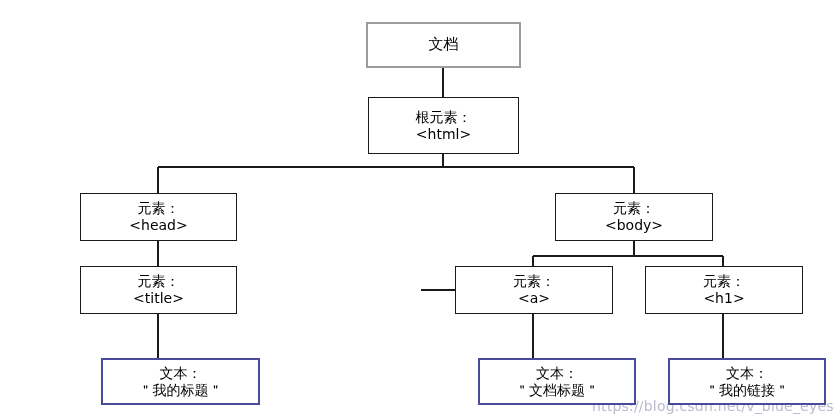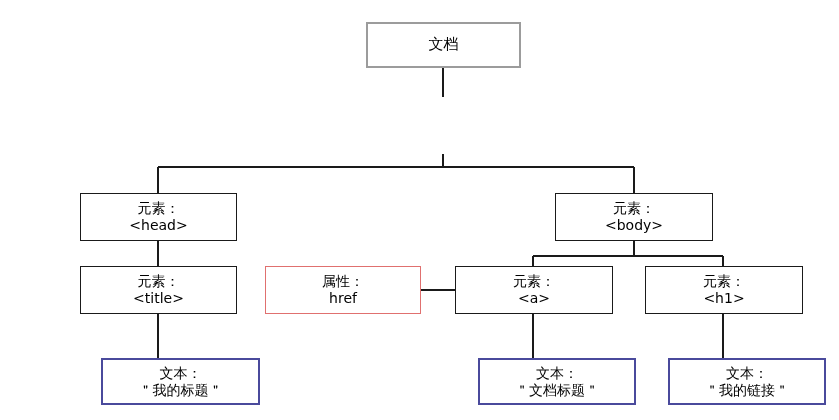--- a/index.html
+++ b/index.html
@@ -116,40 +116,40 @@
       <line x1="533" y1="314" x2="533" y2="358"></line>
 
       <line x1="723" y1="314" x2="723" y2="358"></line>
     </g>
   </svg>
 
   <div class="node document n-document">
     <span class="ln">文档</span>
   </div>
 
+  <div class="node element n-html">
+    <span class="ln">根元素：</span>
+    <span class="ln">&lt;html&gt;</span>
+  </div>
 
   <div class="node element n-head">
     <span class="ln">元素：</span>
     <span class="ln">&lt;head&gt;</span>
   </div>
 
   <div class="node element n-body">
     <span class="ln">元素：</span>
     <span class="ln">&lt;body&gt;</span>
   </div>
 
   <div class="node element n-title">
     <span class="ln">元素：</span>
     <span class="ln">&lt;title&gt;</span>
   </div>
 
-  <div class="node attribute n-href">
-    <span class="ln">属性：</span>
-    <span class="ln">href</span>
-  </div>
 
   <div class="node element n-a">
     <span class="ln">元素：</span>
     <span class="ln">&lt;a&gt;</span>
   </div>
 
   <div class="node element n-h1">
     <span class="ln">元素：</span>
     <span class="ln">&lt;h1&gt;</span>
   </div>
@@ -162,14 +162,15 @@
   <div class="node textnode n-text-link">
     <span class="ln">文本：</span>
     <span class="ln">＂文档标题＂</span>
   </div>
 
   <div class="node textnode n-text-head">
     <span class="ln">文本：</span>
     <span class="ln">＂我的链接＂</span>
   </div>
 
+  <div id="watermark">https://blog.csdn.net/v_blue_eyes</div>
 
 </div>
 
 </body></html>

